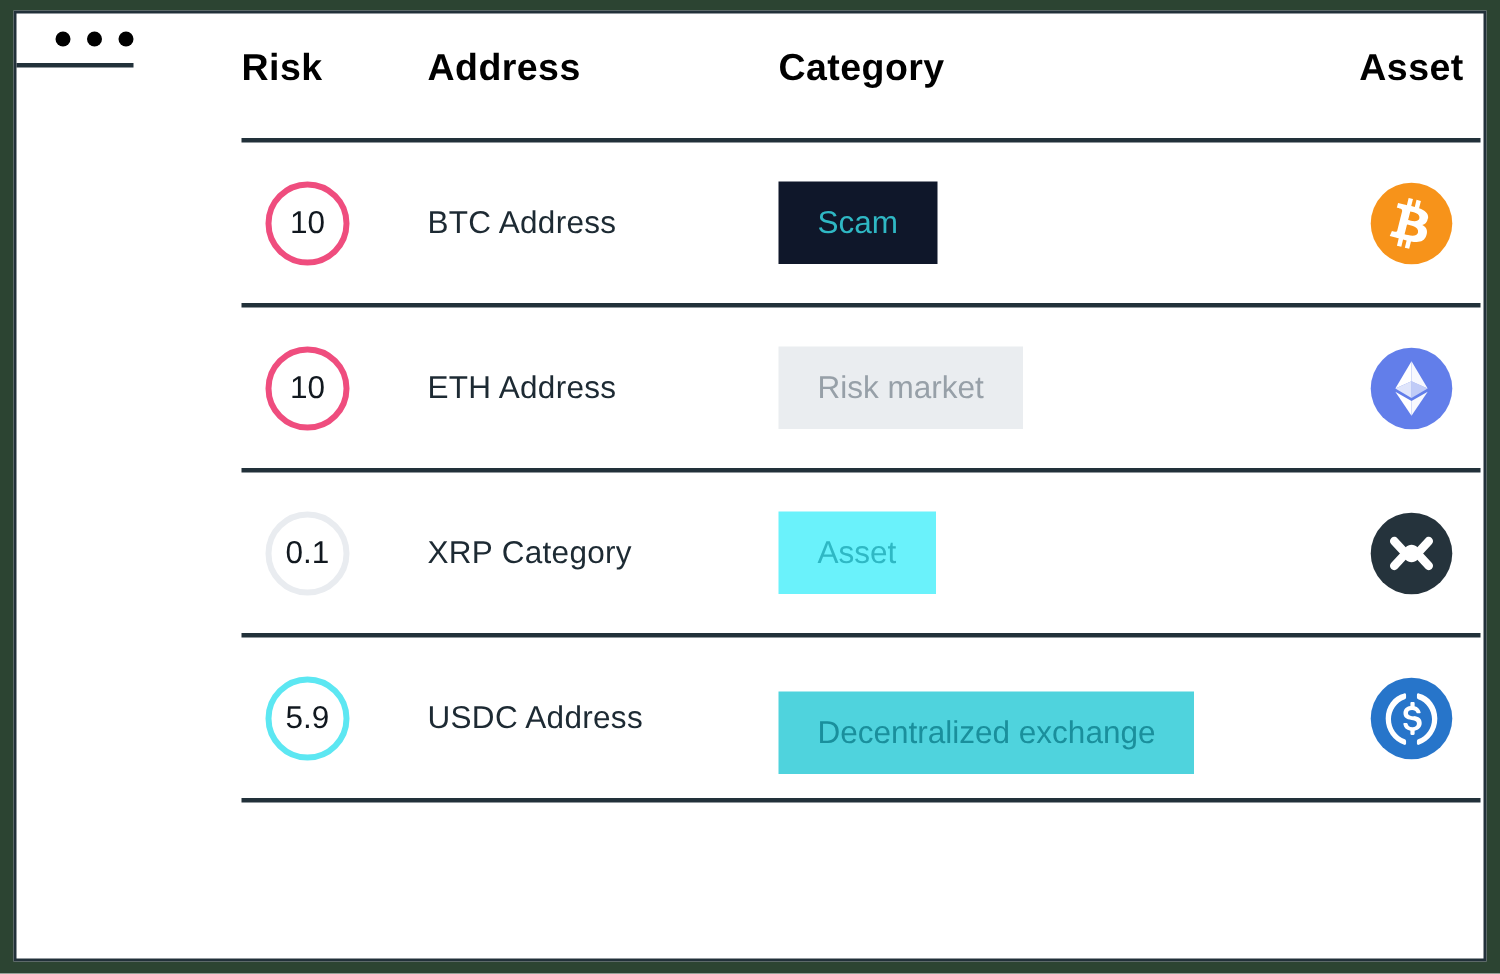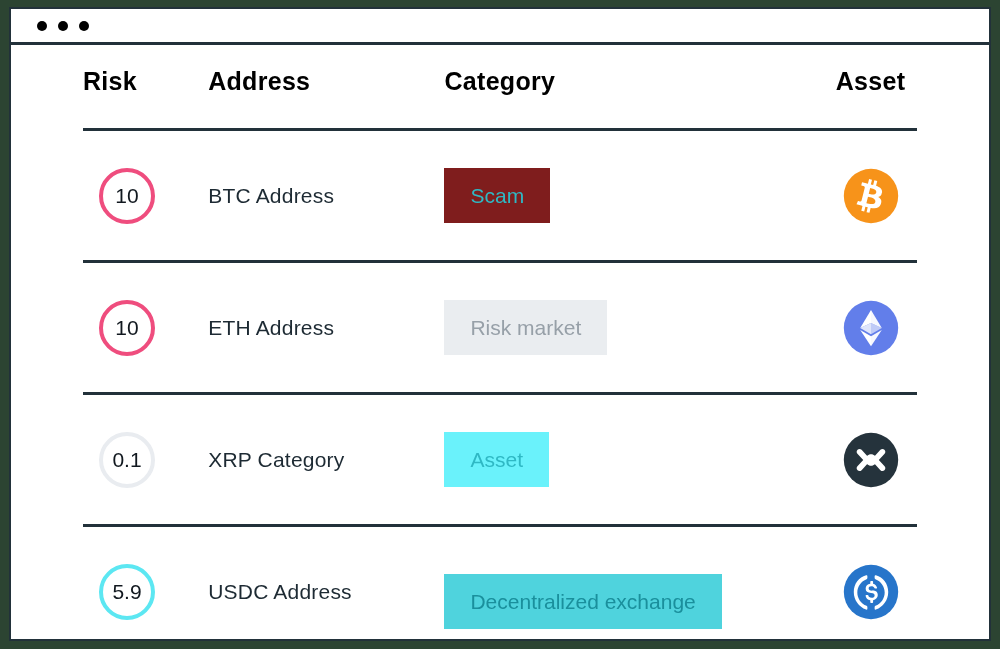--- a/index.html
+++ b/index.html
@@ -27,21 +27,20 @@
 
   
   .window {
     position: relative;
     width: 100%;
     height: 100%;
     background: #ffffff;
     box-sizing: border-box;
     border: 2px solid #22313a;
     display: flex;
-    flex-direction: column;
   }
 
   
   .titlebar {
     height: 36px;
     flex: 0 0 36px;
     border-bottom: 3px solid #22313a;
     display: flex;
     align-items: center;
     padding-left: 26px;
@@ -92,21 +91,21 @@
     height: 3px;
   }
   .divider-line {
     height: 3px;
     background: #22313a;
     width: 100%;
   }
 
   tbody td {
     padding: 0;
-    height: 129px;
+    height: 107px;
     vertical-align: middle;
   }
 
   
   .risk-badge {
     width: 56px;
     height: 56px;
     border-radius: 50%;
     border: 4px solid #ef4d7e;
     display: flex;
@@ -130,21 +129,21 @@
   
   .tag {
     display: inline-flex;
     align-items: center;
     justify-content: center;
     height: 55px;
     font-size: 21px;
     box-sizing: border-box;
     padding: 0 26px;
   }
-  .tag-scam  { background: #7f1d1d; color: #2fb8c4; }
+  .tag-scam  { background: #0f172a; color: #2fb8c4; }
   .tag-dark  { background: #eaedf0; color: #97a0a8; }
   .tag-miner { background: #6af2fb; color: #2fb8c4; }
   .tag-dex   { background: #4fd3dd; color: #1a8f9c; margin-top: 20px; }
 
   
   .asset-wrap {
     display: flex;
     align-items: center;
     justify-content: center;
   }

